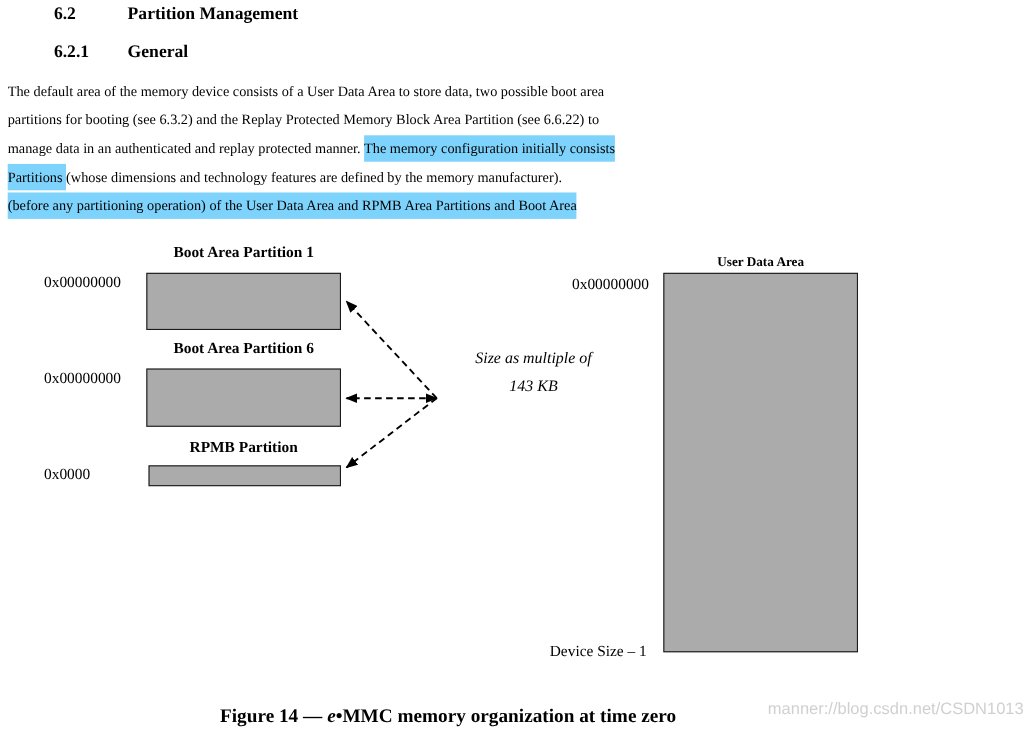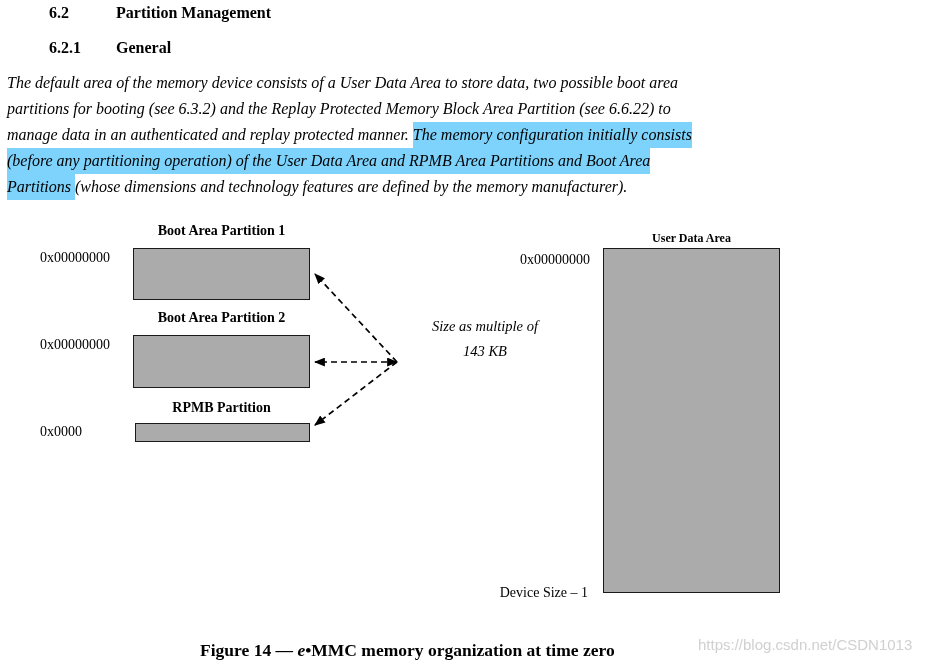--- a/index.html
+++ b/index.html
@@ -3,21 +3,21 @@
 <meta charset="utf-8">
 <style>
   * { margin:0; padding:0; box-sizing:border-box; }
   html,body { background:#ffffff; }
   .page {
     position:relative; width:931px; height:664px; background:#ffffff;
     font-family:"Liberation Serif", serif; color:#000; overflow:hidden;
   }
   .heading { position:absolute; left:8px; font-weight:700; font-size:16px; white-space:nowrap;margin-left:41px; }
   .heading .num { display:inline-block; width:67px; }
-  .para { position:absolute; left:7px; top:70px; font-size:16px; line-height:26px;font-style:italic; }
+  .para { position:absolute; left:7px; top:70px; font-size:13px; line-height:26px; }
   .para .line { white-space:nowrap; height:26px; }
   .hl { background:#7dd3fc; padding:4px 0 5px 0; }
   .dlabel { position:absolute; font-weight:700; font-size:14px; text-align:center; white-space:nowrap; }
   .pbox { position:absolute; background:#ababab; border:1px solid #1a1a1a; }
   .addr { position:absolute; font-size:14px; white-space:nowrap; }
   .addr-r { text-align:right; }
   .sizenote { position:absolute; left:416px; top:314px; width:138px; text-align:center;
               font-style:italic; font-size:14.5px; line-height:25px; }
   .arrows { position:absolute; left:300px; top:255px; width:115px; height:185px; }
   .caption { position:absolute; left:200px; top:640px; font-weight:700; font-size:17.5px; white-space:nowrap; }
@@ -34,29 +34,29 @@
     <span class="num">6.2</span><span>Partition Management</span>
   </div>
   <div class="heading" style="top:39px;">
     <span class="num">6.2.1</span><span>General</span>
   </div>
 
   <div class="para">
     <div class="line"><span>The default area of the memory device consists of a User Data Area to store data, two possible boot area</span></div>
     <div class="line"><span>partitions for booting (see 6.3.2) and the Replay Protected Memory Block Area Partition (see 6.6.22) to</span></div>
     <div class="line"><span>manage data in an authenticated and replay protected manner. </span><span class="hl">The memory configuration initially consists</span></div>
+    <div class="line"><span class="hl">Partitions </span><span>(whose dimensions and technology features are defined by the memory manufacturer).</span></div>
     <div class="line"><span class="hl">(before any partitioning operation) of the User Data Area and RPMB Area Partitions and Boot Area</span></div>
-    <div class="line"><span class="hl">Partitions </span><span>(whose dimensions and technology features are defined by the memory manufacturer).</span></div>
   </div>
 
   <div class="dlabel" style="left:133px; top:223px; width:177px;">Boot Area Partition 1</div>
   <div class="addr" style="left:40px; top:250px;">0x00000000</div>
   <div class="pbox" style="left:133px; top:248px; width:177px; height:52px;"></div>
 
-  <div class="dlabel" style="left:133px; top:310px; width:177px;">Boot Area Partition 2</div>
+  <div class="dlabel" style="left:133px; top:310px; width:177px;">Boot Area Partition 6</div>
   <div class="addr" style="left:40px; top:337px;">0x00000000</div>
   <div class="pbox" style="left:133px; top:335px; width:177px; height:53px;"></div>
 
   <div class="dlabel" style="left:133px; top:400px; width:177px;">RPMB Partition</div>
   <div class="addr" style="left:40px; top:424px;">0x0000</div>
   <div class="pbox" style="left:135px; top:423px; width:175px; height:19px;"></div>
 
   <svg class="arrows" viewBox="0 0 115 185">
     <defs>
       <marker id="ah" viewBox="0 0 10 8" refX="9" refY="4" markerUnits="userSpaceOnUse" markerWidth="11" markerHeight="9" orient="auto-start-reverse">
@@ -75,15 +75,15 @@
 
   <div class="dlabel" style="left:603px; top:231px; width:177px; font-size:12px;">User Data Area</div>
   <div class="addr addr-r" style="left:462px; top:252px; width:128px;">0x00000000</div>
   <div class="pbox" style="left:603px; top:248px; width:177px; height:345px;"></div>
   <div class="addr addr-r" style="left:460px; top:585px; width:128px;">Device Size – 1</div>
 
   <div class="caption">
     <span>Figure 14 — </span><span class="ital">e</span><span>•MMC memory organization at time zero</span>
   </div>
 
-  <div class="watermark">https://blog.csdn.net/CSDN1013</div>
+  <div class="watermark">manner://blog.csdn.net/CSDN1013</div>
 
 </div>
 
 </body></html>

